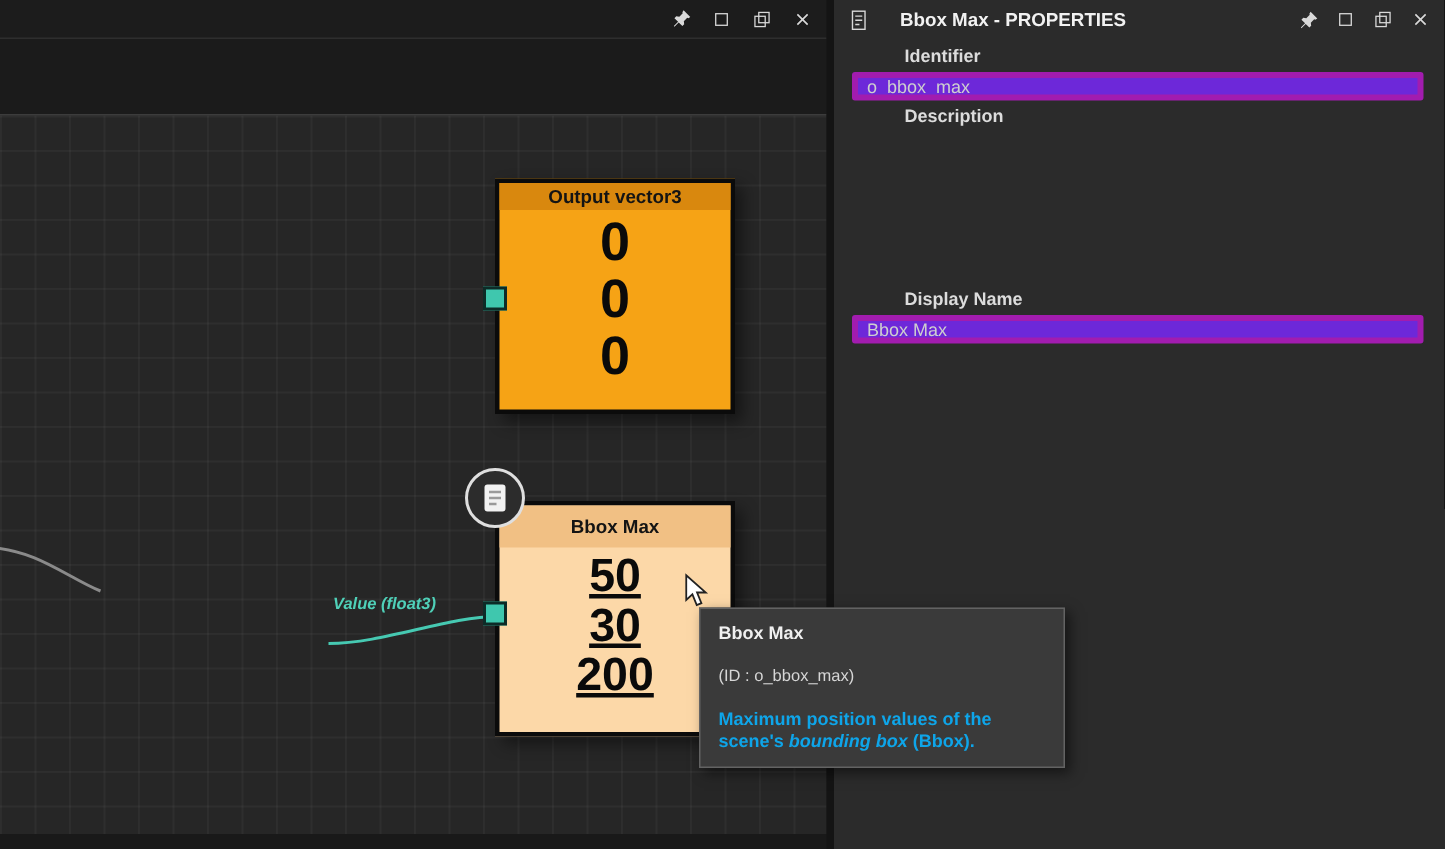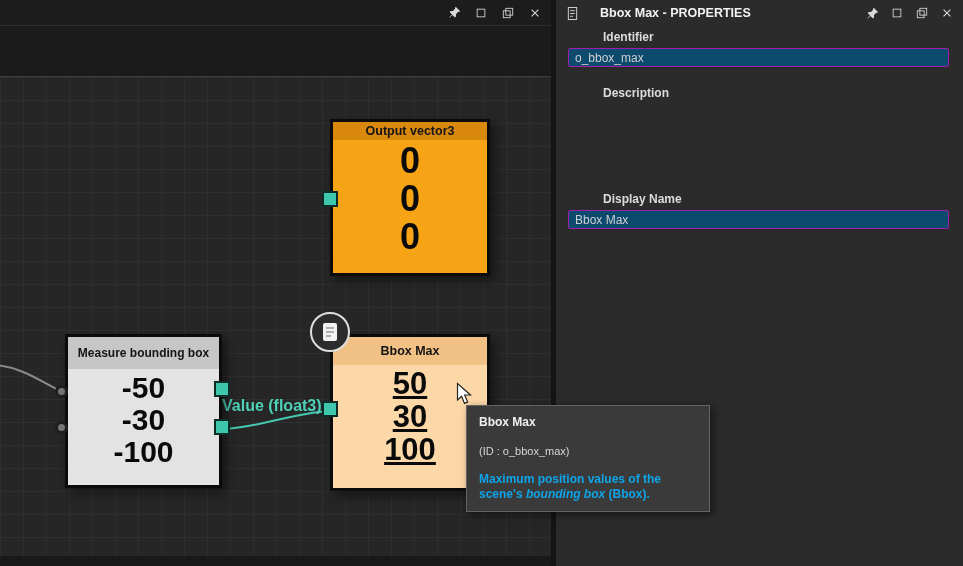--- a/index.html
+++ b/index.html
@@ -10,21 +10,21 @@
   .left-panel{position:absolute;left:0;top:0;width:551px;height:566px;background:#1b1b1b;}
   .tabbar{position:absolute;left:0;top:0;width:100%;height:26px;display:flex;align-items:center;justify-content:flex-end;gap:9px;padding-right:7px;background:#1c1c1c;border-bottom:1px solid #2e2e2e;}
   .iconbtn{width:18px;height:18px;display:flex;align-items:center;justify-content:center;cursor:default;}
   .canvas{position:absolute;left:0;top:76px;width:551px;height:480px;background-color:#262626;border-top:1px solid #3c3c3c;
     background-image:linear-gradient(to right, rgba(255,255,255,.035) 1px, transparent 1px),
                      linear-gradient(to bottom, rgba(255,255,255,.035) 1px, transparent 1px);
     background-size:23px 23px;overflow:hidden;}
   .bottombar{position:absolute;left:0;bottom:0;width:551px;height:10px;background:#191919;}
 
   .wires{position:absolute;left:0;top:0;z-index:1;}
-  .wire-label{position:absolute;left:222px;top:320px;font-size:16px;font-weight:bold;color:#4fd0b8;z-index:2;white-space:nowrap;}
+  .wire-label{position:absolute;left:222px;top:320px;font-size:11px;font-style:italic;font-weight:bold;color:#4fd0b8;z-index:2;white-space:nowrap;}
 
   .node{position:absolute;border:3px solid #0b0b0b;box-shadow:5px 5px 10px rgba(0,0,0,.45);z-index:2;}
   .node-header{font-size:12.5px;font-weight:bold;color:#141414;display:flex;align-items:center;justify-content:center;}
   .node-vals{text-align:center;font-weight:bold;color:#0a0a0a;}
 
   .node-output{left:330px;top:42px;width:160px;height:157px;background:#f6a315;}
   .node-output .node-header{height:18px;background:#d9880e;}
   .node-output .node-vals{font-size:36px;line-height:38px;padding-top:2px;}
 
   .node-measure{left:65px;top:257px;width:157px;height:154px;background:#e3e3e3;}
@@ -41,21 +41,21 @@
   .node-badge{position:absolute;left:310px;top:235px;width:40px;height:40px;border-radius:50%;background:#2c2c2c;border:2px solid #dfdfdf;z-index:4;display:flex;align-items:center;justify-content:center;}
 
   
   .divider{position:absolute;left:551px;top:0;width:5px;height:566px;background:#141414;}
 
   
   .right-panel{position:absolute;left:556px;top:0;width:407px;height:566px;background:#2b2b2b;}
   .props-header{position:absolute;left:0;top:0;width:100%;height:26px;display:flex;align-items:center;gap:7px;padding:0 7px;}
   .props-title{flex:1;font-size:12.5px;font-weight:bold;color:#f2f2f2;white-space:nowrap;padding-left:12px;}
   .prop-label{position:absolute;left:12px;font-size:12px;font-weight:bold;color:#dcdcdc;padding-left:35px;}
-  .prop-input{position:absolute;left:12px;right:14px;height:19px;background:#0c4a6e;border:1px solid #a21caf;border-radius:2px;color:#cfcfcf;font-family:"Liberation Sans",sans-serif;font-size:12px;padding:0 6px;}
+  .prop-input{position:absolute;left:12px;right:14px;height:19px;background:#6d28d9;border:4px solid #a21caf;border-radius:2px;color:#cfcfcf;font-family:"Liberation Sans",sans-serif;font-size:12px;padding:0 6px;}
   .prop-textarea{position:absolute;left:12px;right:14px;height:80px;background:#1e1e1e;border:1px solid #606060;border-radius:2px;color:#c8c8c8;font-family:"Liberation Sans",sans-serif;font-size:12px;padding:4px 6px;resize:none;overflow:hidden;line-height:15px;}
 
   
   .tooltip{position:absolute;left:466px;top:405px;width:244px;min-height:102px;background:#3a3a3a;border:1px solid #636363;box-shadow:3px 3px 8px rgba(0,0,0,.5);z-index:50;padding:9px 12px;}
   .tooltip-title{font-size:12px;font-weight:bold;color:#f0f0f0;}
   .tooltip-id{font-size:11px;color:#d6d6d6;margin-top:16px;}
   .tooltip-desc{margin-top:15px;font-size:12px;color:#0ea5e9;line-height:15px;font-weight:bold;}
   .tooltip-desc .it{font-style:italic;}
 
   .cursor{position:absolute;left:456px;top:382px;z-index:60;}
@@ -103,39 +103,27 @@
       <div class="node node-output">
         <div class="node-header">Output vector3</div>
         <div class="node-vals">
           <div>0</div>
           <div>0</div>
           <div>0</div>
         </div>
         <span class="port-square" style="left:-11px;top:69px;"></span>
       </div>
 
-      <div class="node node-measure">
-        <div class="node-header">Measure bounding box</div>
-        <div class="node-vals">
-          <div>-50</div>
-          <div>-30</div>
-          <div>-100</div>
-        </div>
-        <span class="port-circle" style="top:48px;"></span>
-        <span class="port-circle" style="top:84px;"></span>
-        <span class="port-square" style="right:-11px;top:44px;"></span>
-        <span class="port-square" style="right:-11px;top:82px;"></span>
-      </div>
 
       <div class="node node-bbox">
         <div class="node-header">Bbox Max</div>
         <div class="node-vals">
           <div>50</div>
           <div>30</div>
-          <div>100</div>
+          <div>200</div>
         </div>
         <span class="port-square" style="left:-11px;top:64px;"></span>
       </div>
 
       <div class="node-badge">
         <svg width="16" height="20" viewBox="0 0 16 20">
             <rect x="1" y="1" width="14" height="18" rx="2" fill="#f2f2f2"></rect>
             <path d="M4 6h8M4 10h8M4 14h5" stroke="#9a9a9a" stroke-width="1.6"></path>
           </svg>
       </div>
@@ -176,21 +164,21 @@
       <span class="iconbtn">
         <svg width="12" height="12" viewBox="0 0 14 14">
             <path d="M3 3l8 8M11 3l-8 8" stroke="#d9d9d9" stroke-width="1.3"></path>
           </svg>
       </span>
     </div>
 
     <span class="prop-label" style="top:30px;">Identifier</span>
     <input class="prop-input" style="top: 48px;" value="o_bbox_max">
 
-    <span class="prop-label" style="top:86px;">Description</span>
+    <span class="prop-label" style="top:70px;">Description</span>
 
     <span class="prop-label" style="top:192px;">Display Name</span>
     <input class="prop-input" style="top: 210px;" value="Bbox Max">
 
   </div>
 
   <div class="tooltip">
     <div class="tooltip-title">Bbox Max</div>
     <div class="tooltip-id">(ID : o_bbox_max)</div>
     <div class="tooltip-desc"><span>Maximum position values of the scene's </span><span class="it">bounding box</span><span> (Bbox).</span></div>

